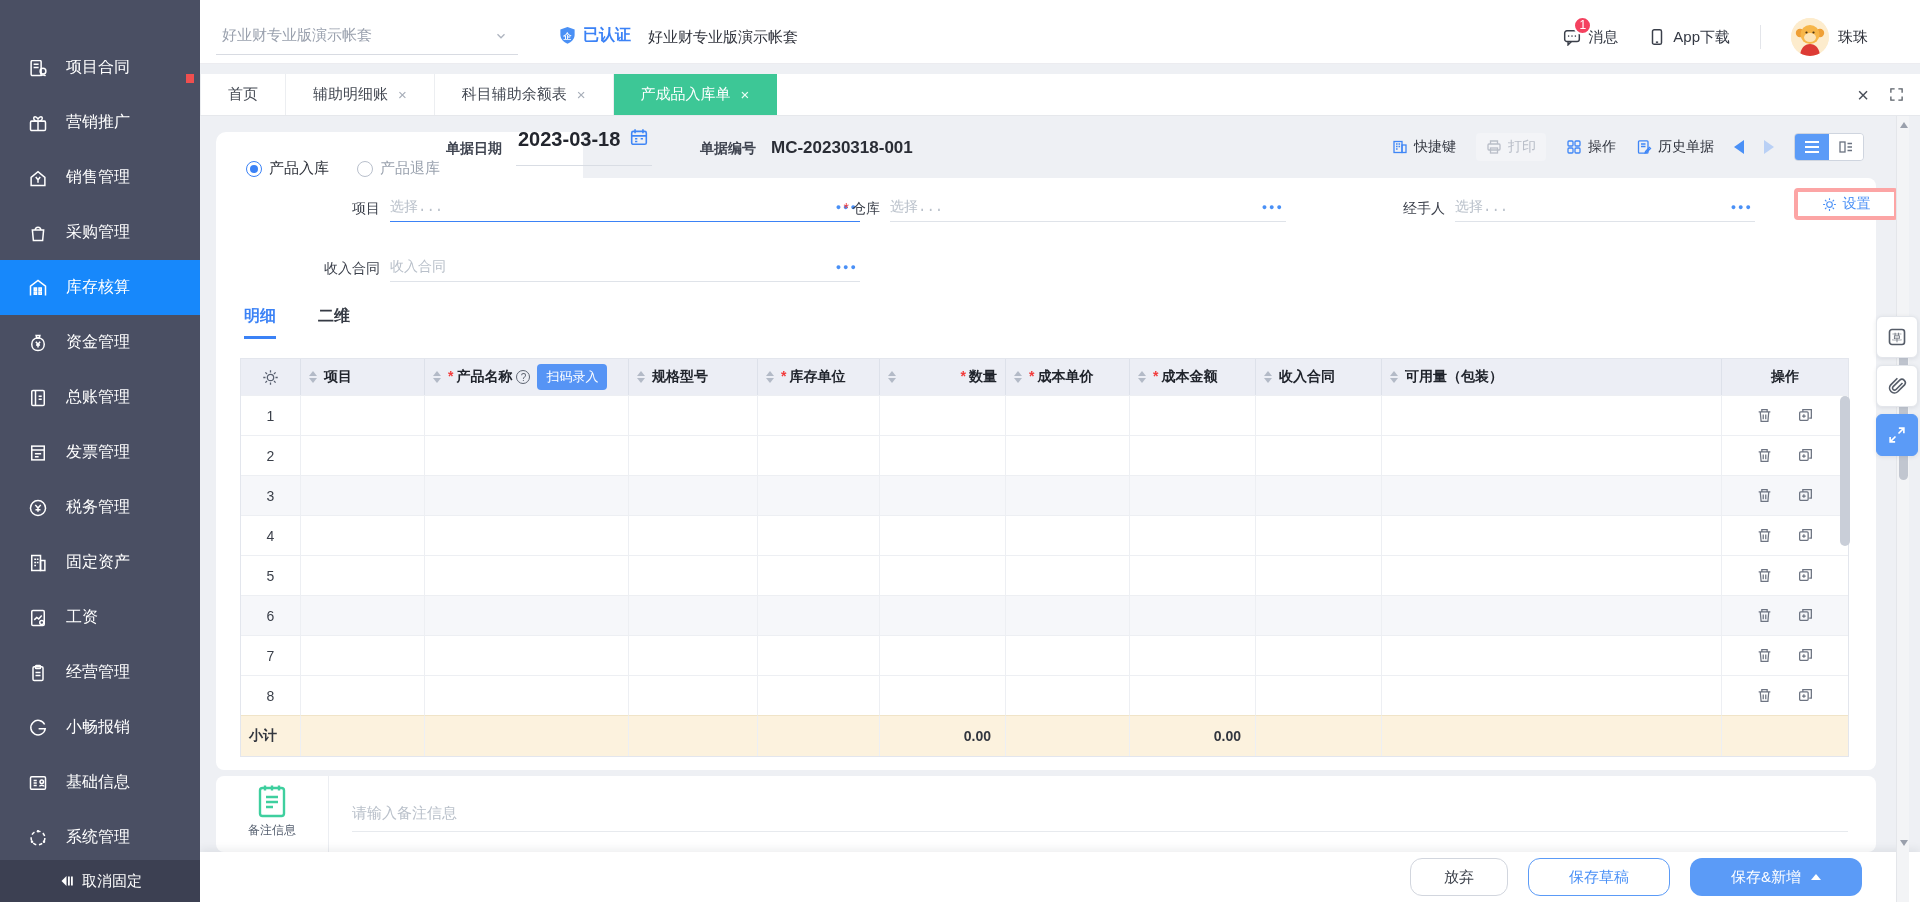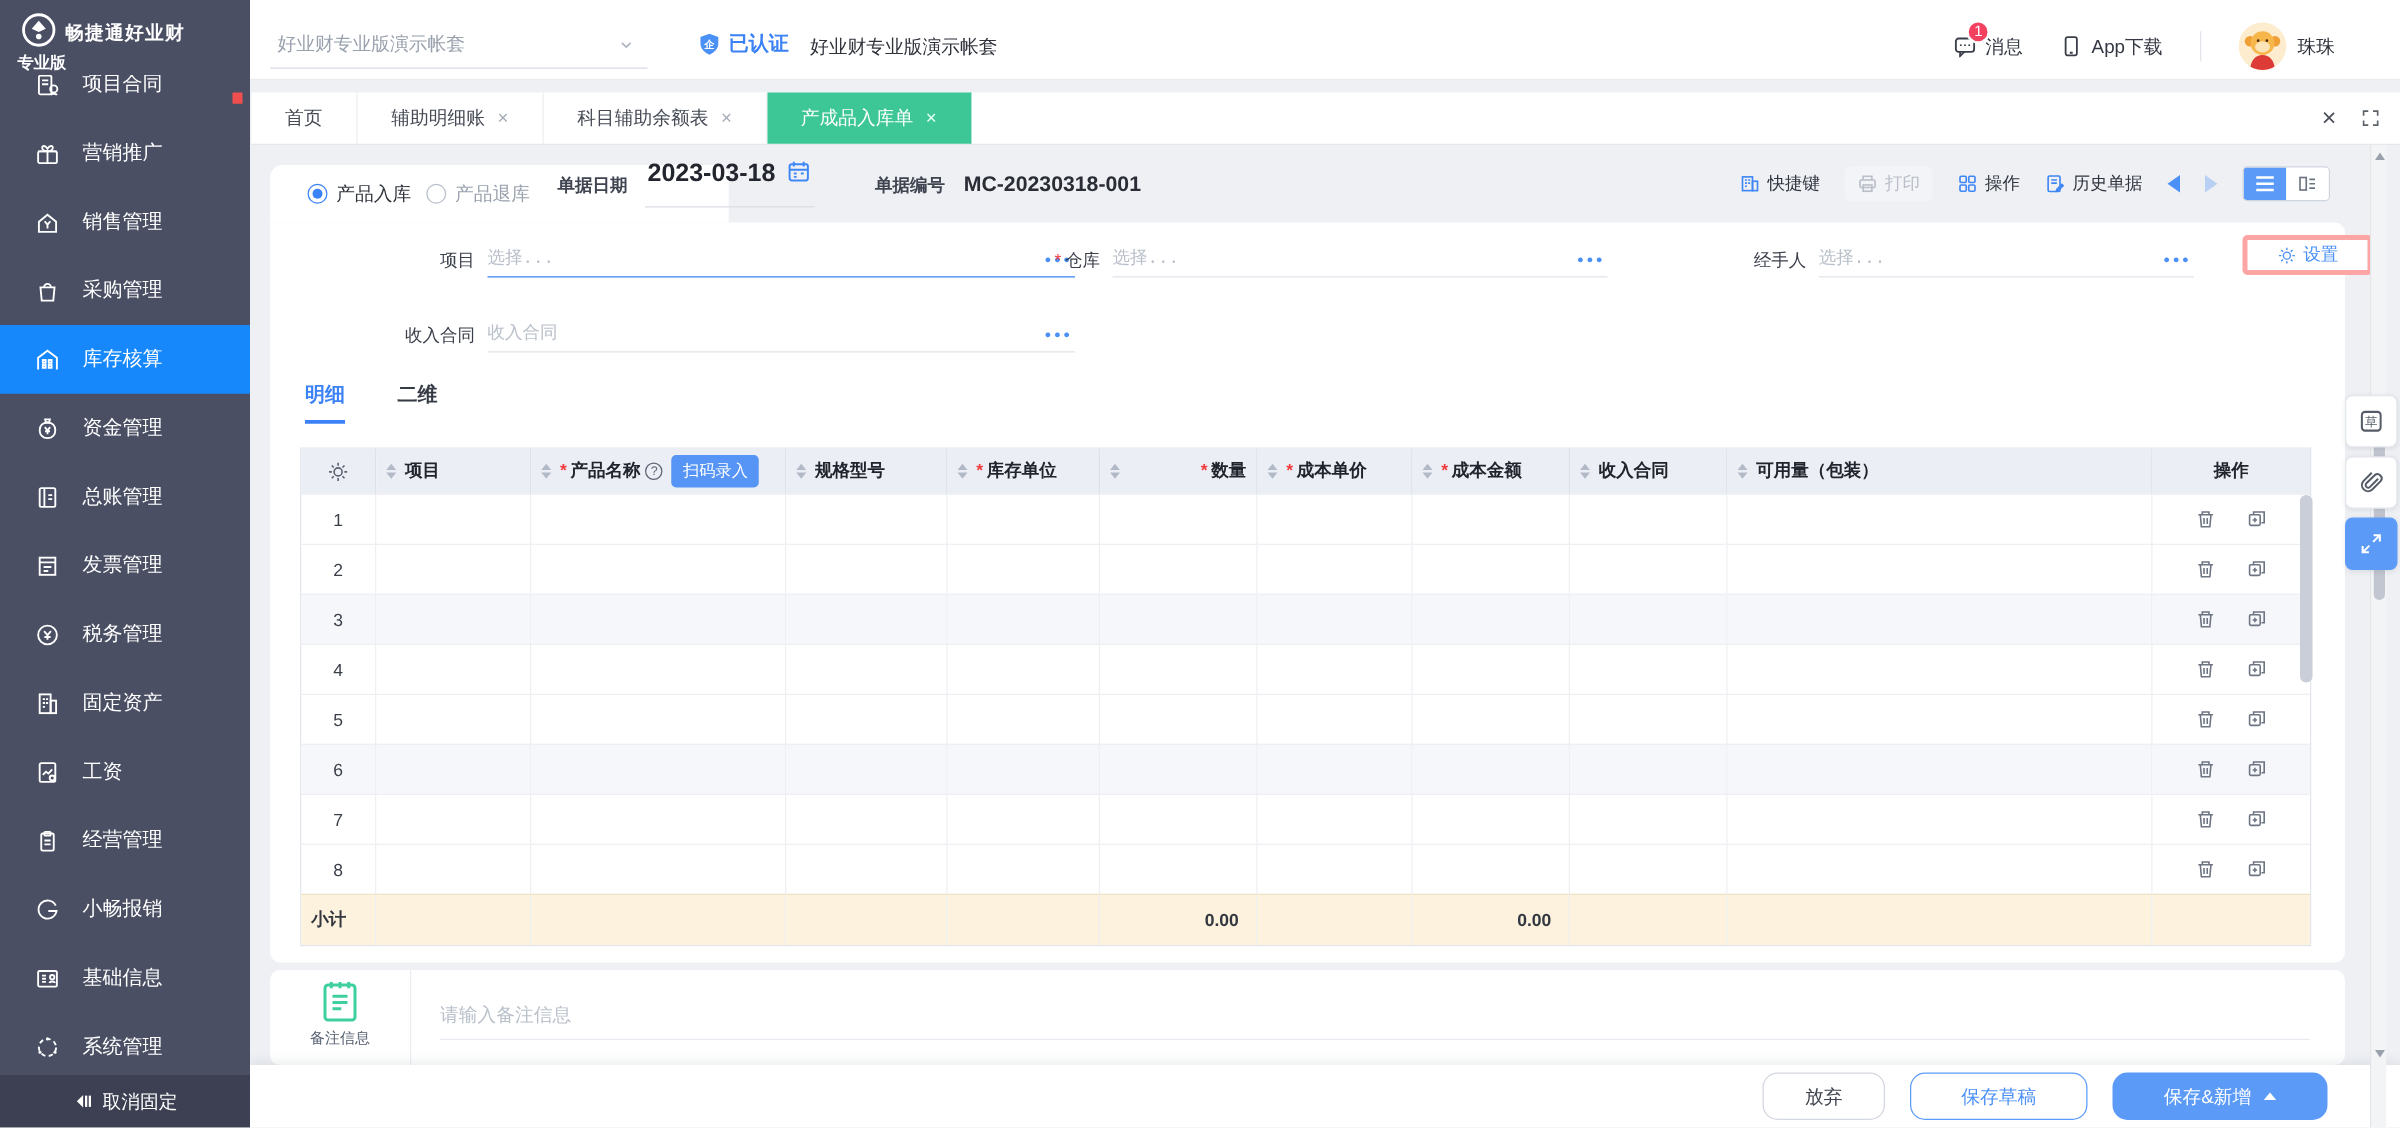--- a/index.html
+++ b/index.html
@@ -52,21 +52,21 @@
   .tabbar-right{margin-left:auto;display:flex;align-items:center;gap:20px;padding-right:16px;}
   .tb-close{font-size:20px;color:#4a4f59;cursor:pointer;line-height:1;}
   .tb-full{width:15px;height:15px;cursor:pointer;}
   .tb-full svg{stroke:#5a6068;fill:none;stroke-width:1.4;}
   .red-accent{position:absolute;left:186px;top:74px;width:8px;height:9px;background:#f04f4f;z-index:35;}
 
   
   .main{position:absolute;left:200px;top:116px;width:1720px;height:786px;background:#eef0f4;}
 
   
-  .radio-card{position:absolute;left:16px;top:16px;width:367px;height:46px;background:#fff;border-radius:10px 10px 0 0;display:flex;align-items:center;gap:12px;padding-left:30px;}
+  .radio-card{position:absolute;left:16px;top:16px;width:367px;height:46px;background:#fff;border-radius:10px 10px 0 0;display:flex;align-items:flex-end;gap:28px;padding-left:30px;}
   .radio-opt{display:flex;align-items:center;gap:7px;font-size:15px;color:#9aa2ae;cursor:pointer;}
   .radio-opt.sel{color:#2f333b;}
   .radio{width:16px;height:16px;border-radius:50%;border:1.5px solid #b9c0cc;background:#fff;position:relative;}
   .radio.sel{border-color:#3b82f6;}
   .radio.sel::after{content:"";position:absolute;inset:3px;border-radius:50%;background:#3b82f6;}
   .date-label{position:absolute;left:246px;top:24px;font-size:14px;color:#3f4450;font-weight:700;}
   .date-group{position:absolute;left:316px;top:12px;height:38px;display:flex;align-items:flex-start;gap:10px;border-bottom:1px solid #d9dde4;padding:0 4px 2px 2px;cursor:pointer;}
   .date-value{font-size:20px;font-weight:700;color:#23262e;}
   .cal-ic{width:18px;height:18px;}
   .cal-ic svg{stroke:#3f86f6;fill:none;stroke-width:1.4;}
@@ -156,31 +156,20 @@
   .float-btns{position:absolute;left:1876px;top:316px;width:42px;z-index:40;display:flex;flex-direction:column;gap:7px;}
   .fbtn{width:42px;height:42px;background:#fff;border:1px solid #e3e6eb;border-radius:6px;display:flex;align-items:center;justify-content:center;cursor:pointer;box-shadow:0 1px 4px rgba(40,50,70,.10);}
   .fbtn svg{stroke:#555c68;fill:none;stroke-width:1.3;width:20px;height:20px;}
   .fbtn.blue{background:#5b9bf7;border-color:#5b9bf7;}
   .fbtn.blue svg{stroke:#fff;}
 </style>
 </head>
 <body>
 
 <aside class="sidebar">
-  <div class="logo-block">
-    <span class="logo-ic ic">
-        <svg viewBox="0 0 32 32">
-          <circle cx="16" cy="16" r="13" fill="none" stroke="#fff" stroke-width="2.4"></circle>
-          <path d="M16 8l-6 7 6 2.6L22 15z" fill="#fff"></path>
-          <circle cx="16" cy="21.5" r="2.4" fill="#fff"></circle>
-        </svg>
-      </span>
-    <span class="brand1">畅捷通好业财</span>
-    <span class="brand2">专业版</span>
-  </div>
   <div class="menu">
     <div class="menu-list">
         <div class="side-item">
           <span class="side-ic">
             <svg viewBox="0 0 16 16">
               <rect x="2.5" y="2" width="8" height="12" rx="1"></rect>
               <path d="M4.5 5h4M4.5 7.5h4"></path>
               <circle cx="12" cy="10.5" r="2.3"></circle>
               <path d="M10 14.5c.4-1.2 3.6-1.2 4 0"></path>
             </svg>

